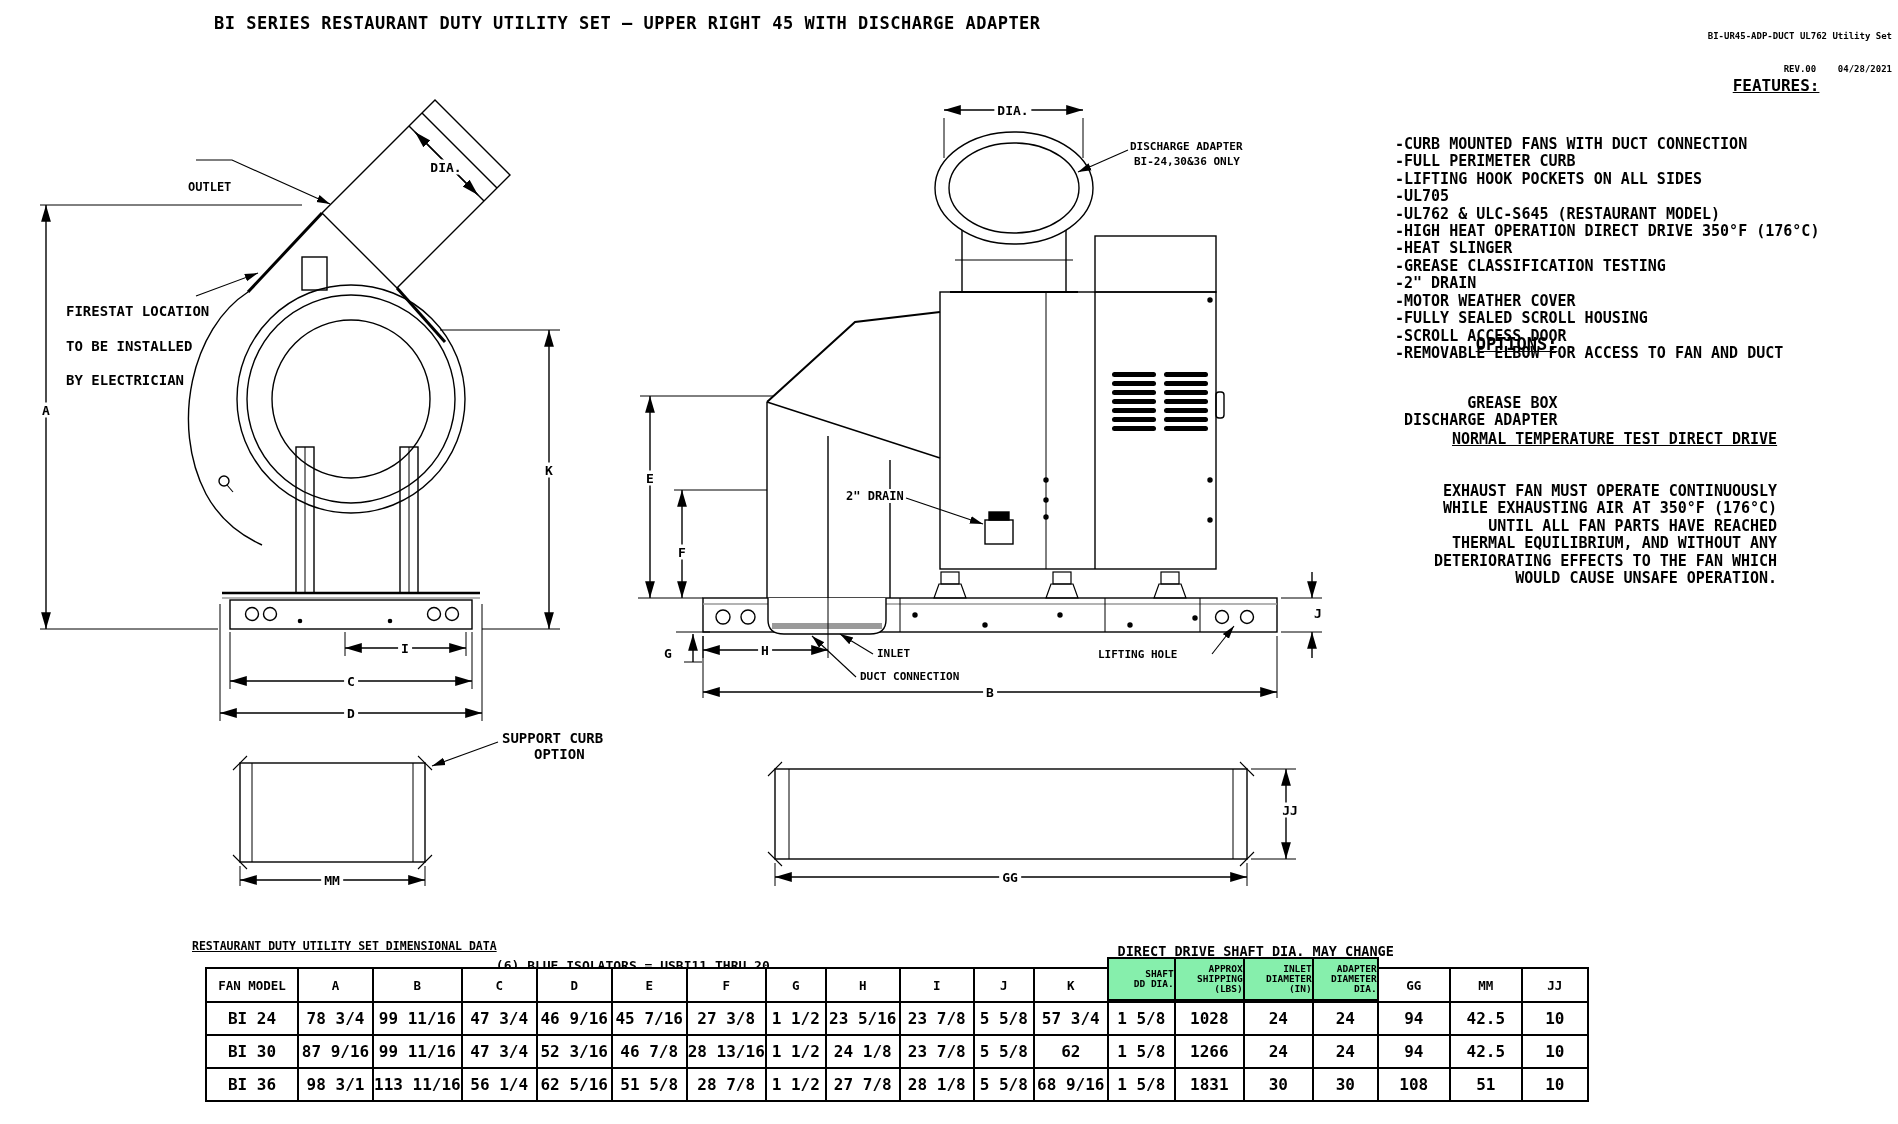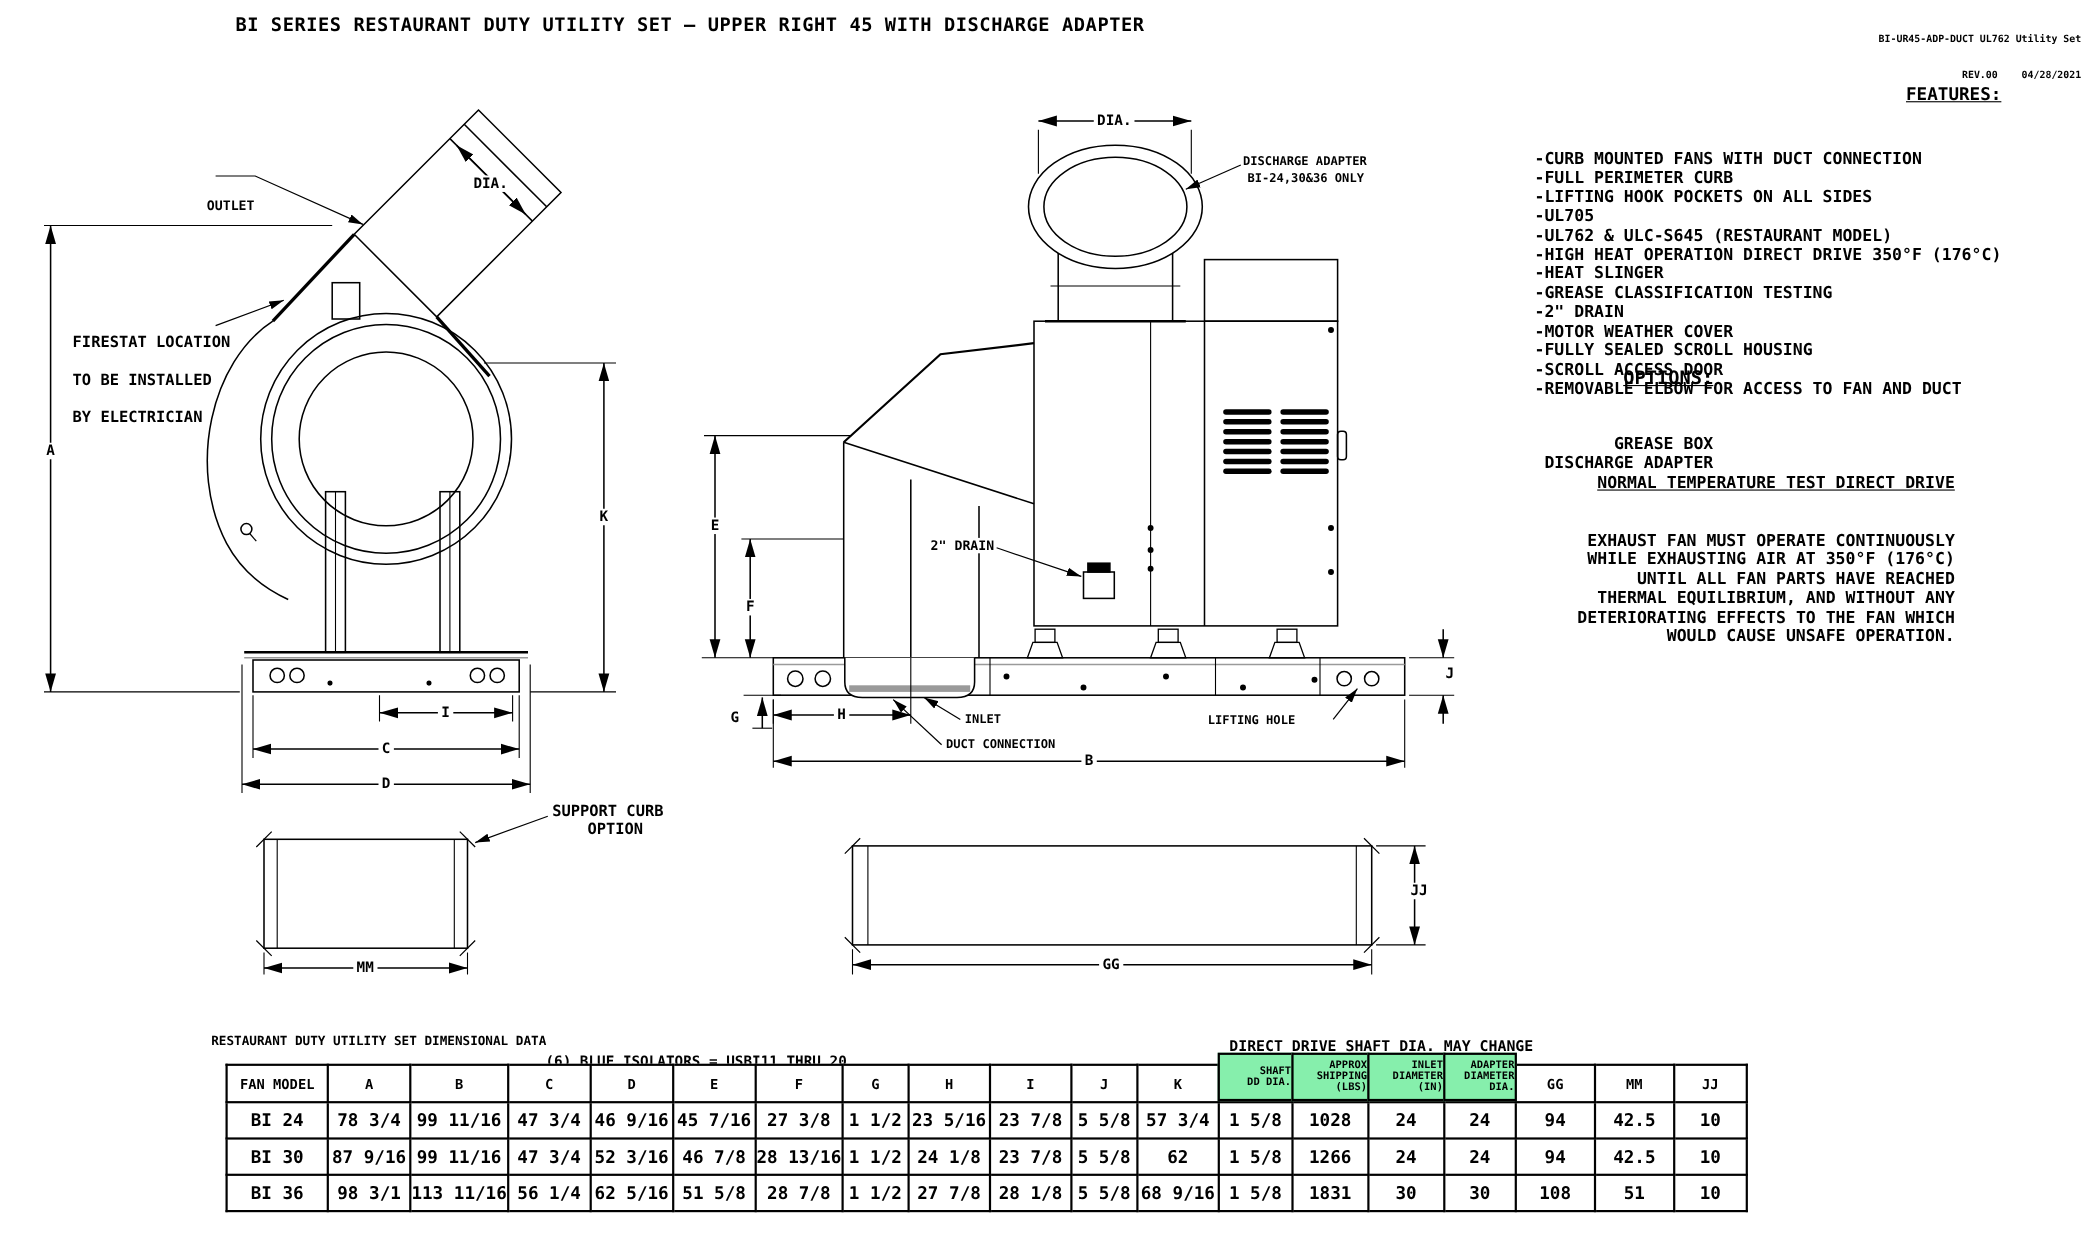--- a/index.html
+++ b/index.html
@@ -22,21 +22,21 @@
   .options .hd{font-size:17px;text-decoration:underline;margin-bottom:6px;}
   .tnote{left:1404px;top:396px;font-size:15px;line-height:17.4px;}
   .tnote .hd{text-decoration:underline;margin-left:48px;}
   
   .dim{font-size:13px;background:#fff;padding:0 3px;transform:translate(-50%,-50%);}
   .small{font-size:11px;}
   .med{font-size:12px;}
   .firestat{left:66px;top:283px;width:142px;text-align:left;font-size:14px;line-height:11.5px;}
   .sco{font-size:14px;}
   
-  .note-dd{left:192px;top:939px;font-size:11.5px;}
+  .note-dd{left:192px;top:939px;font-size:11.5px;text-decoration:underline;}
   .note-iso{left:488px;top:923px;font-size:13px;line-height:17px;}
   .note-shaft{left:1085px;top:906px;font-size:13.5px;line-height:18px;}
   
   #dimtable{position:absolute;left:205px;top:967px;z-index:2;border-collapse:collapse;table-layout:fixed;background:#fff;}
   #dimtable th,#dimtable td{border:2px solid #000;padding:0;text-align:center;vertical-align:middle;overflow:visible;}
   #dimtable th{height:32px;font-size:12.5px;}
   #dimtable td{height:31px;font-size:16px;font-weight:bold;white-space:nowrap;}
   #dimtable th.tall{position:relative;}
   #dimtable th.tall .raise{
     position:absolute;left:-2px;right:-2px;top:-12px;bottom:0;background:#86efac;

